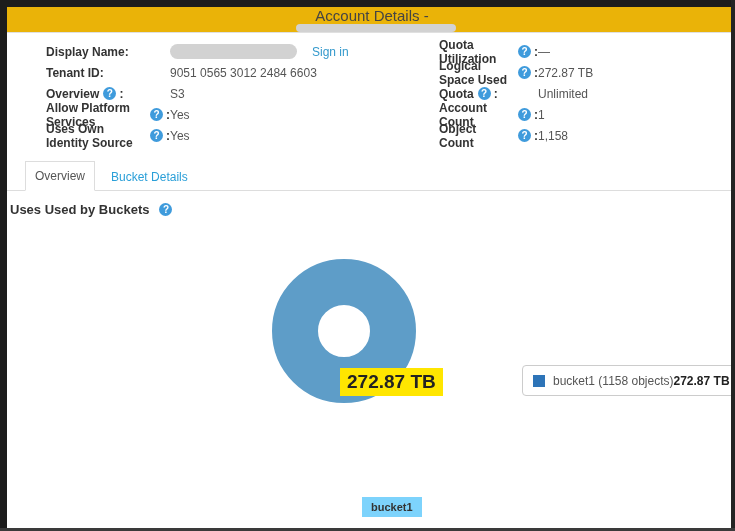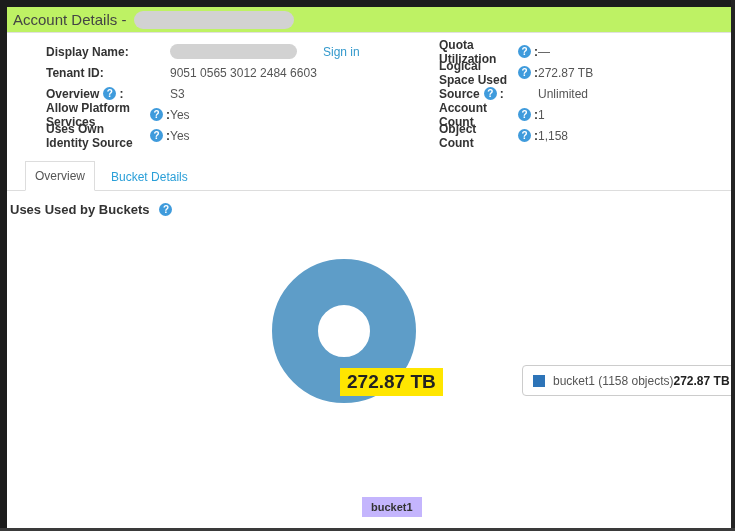--- a/index.html
+++ b/index.html
@@ -8,22 +8,23 @@
     position:relative; width:735px; height:531px; background:#fff; overflow:hidden;
   }
   .border-strip { position:absolute; background:#1c1c1c; z-index:50; }
   #border-top { top:0; left:0; width:735px; height:7px; }
   #border-left { top:0; left:0; width:7px; height:531px; }
   #border-right { top:0; right:0; width:4px; height:531px; background:#242424; }
   #border-bottom { bottom:0; left:0; width:735px; height:3px; background:#3a3a3a; }
 
   #titlebar {
     position:absolute; top:7px; left:7px; right:4px; height:26px;
-    background:#bef264; display:flex; align-items:center; padding-left:6px;
+    background:#eab308; display:flex; align-items:center; padding-left:6px;
     border-bottom:1px solid #e0e0e0;
+    flex-direction:column;
   }
   #titlebar .title { font-size:15px; color:#444; }
   .redacted-pill { background:#d2d2d2; border-radius:9px; display:inline-block; }
   #title-redacted { width:160px; height:18px; margin-left:8px; }
 
   
   .detail-col { position:absolute; top:41px; font-size:12px; }
   #col-left { left:12px; width:385px; }
   #col-right { left:405px; width:325px; }
   .detail-row { height:21px; display:flex; align-items:center; }
@@ -33,21 +34,21 @@
   .detail-row .val { color:#555; }
   .help-icon {
     display:inline-flex; align-items:center; justify-content:center;
     width:13px; height:13px; border-radius:50%; background:#3f9bdc;
     color:#fff; font-size:10px; font-weight:bold; margin-left:4px;
     cursor:pointer; flex:0 0 auto;
   }
   .colon { margin-left:3px; font-weight:bold; color:#333; }
   #display-name-redacted { width:127px; height:15px; vertical-align:middle; }
   .link { color:#39c; text-decoration:none; cursor:pointer; }
-  #signin-link { margin-left:26px; }
+  #signin-link { margin-left:15px; }
 
   
   #tabs {
     position:absolute; top:162px; left:7px; right:4px; height:29px;
     display:flex; align-items:flex-end; padding-left:18px;
     border-bottom:1px solid #ddd; z-index:2;
   }
   .tab {
     font-size:12px; padding:7px 9px; cursor:pointer; margin-bottom:-1px;
     text-align:center;
@@ -67,21 +68,21 @@
   
   #donut-ring {
     position:absolute; left:272px; top:259px;
     width:144px; height:144px; border:46px solid #5e9dc8; border-radius:50%;
   }
   #donut-center-label {
     position:absolute; left:340px; top:368px; background:#ffe600;
     font-size:19px; font-weight:bold; color:#222; padding:3px 7px; z-index:3;
   }
   #donut-slice-label {
-    position:absolute; left:362px; top:497px; background:#c4b5fd;
+    position:absolute; left:362px; top:497px; background:#7dd3fc;
     font-size:11px; font-weight:bold; color:#333; padding:4px 9px; z-index:3;
   }
 
   
   #legend {
     position:absolute; left:522px; top:365px; height:31px;
     background:#fff; border:1px solid #ccc; border-radius:4px;
     display:flex; align-items:center; padding:0 10px; font-size:12px;
   }
   #legend .swatch { width:12px; height:12px; background:#2d74b8; margin-right:8px; flex:0 0 auto; }
@@ -153,21 +154,21 @@
     <div class="detail-row">
       <span class="lbl">
         <span>Logical Space Used</span>
         <span class="help-icon">?</span>
         <span class="colon">:</span>
       </span>
       <span class="val">272.87 TB</span>
     </div>
     <div class="detail-row">
       <span class="lbl">
-        <span>Source</span>
+        <span>Quota</span>
         <span class="help-icon">?</span>
         <span class="colon">:</span>
       </span>
       <span class="val">Unlimited</span>
     </div>
     <div class="detail-row">
       <span class="lbl">
         <span>Account Count</span>
         <span class="help-icon">?</span>
         <span class="colon">:</span>

